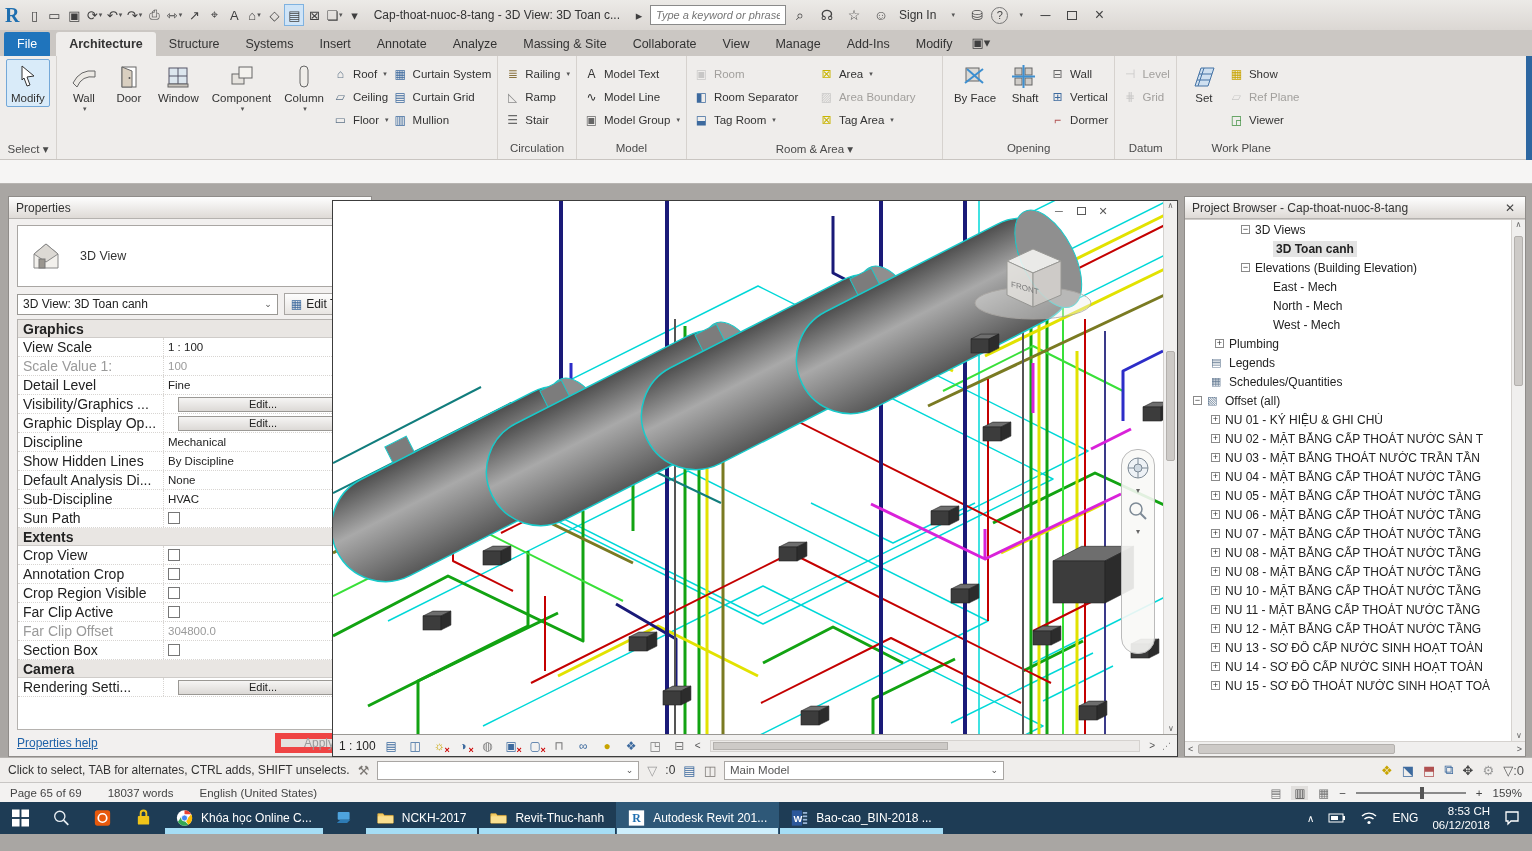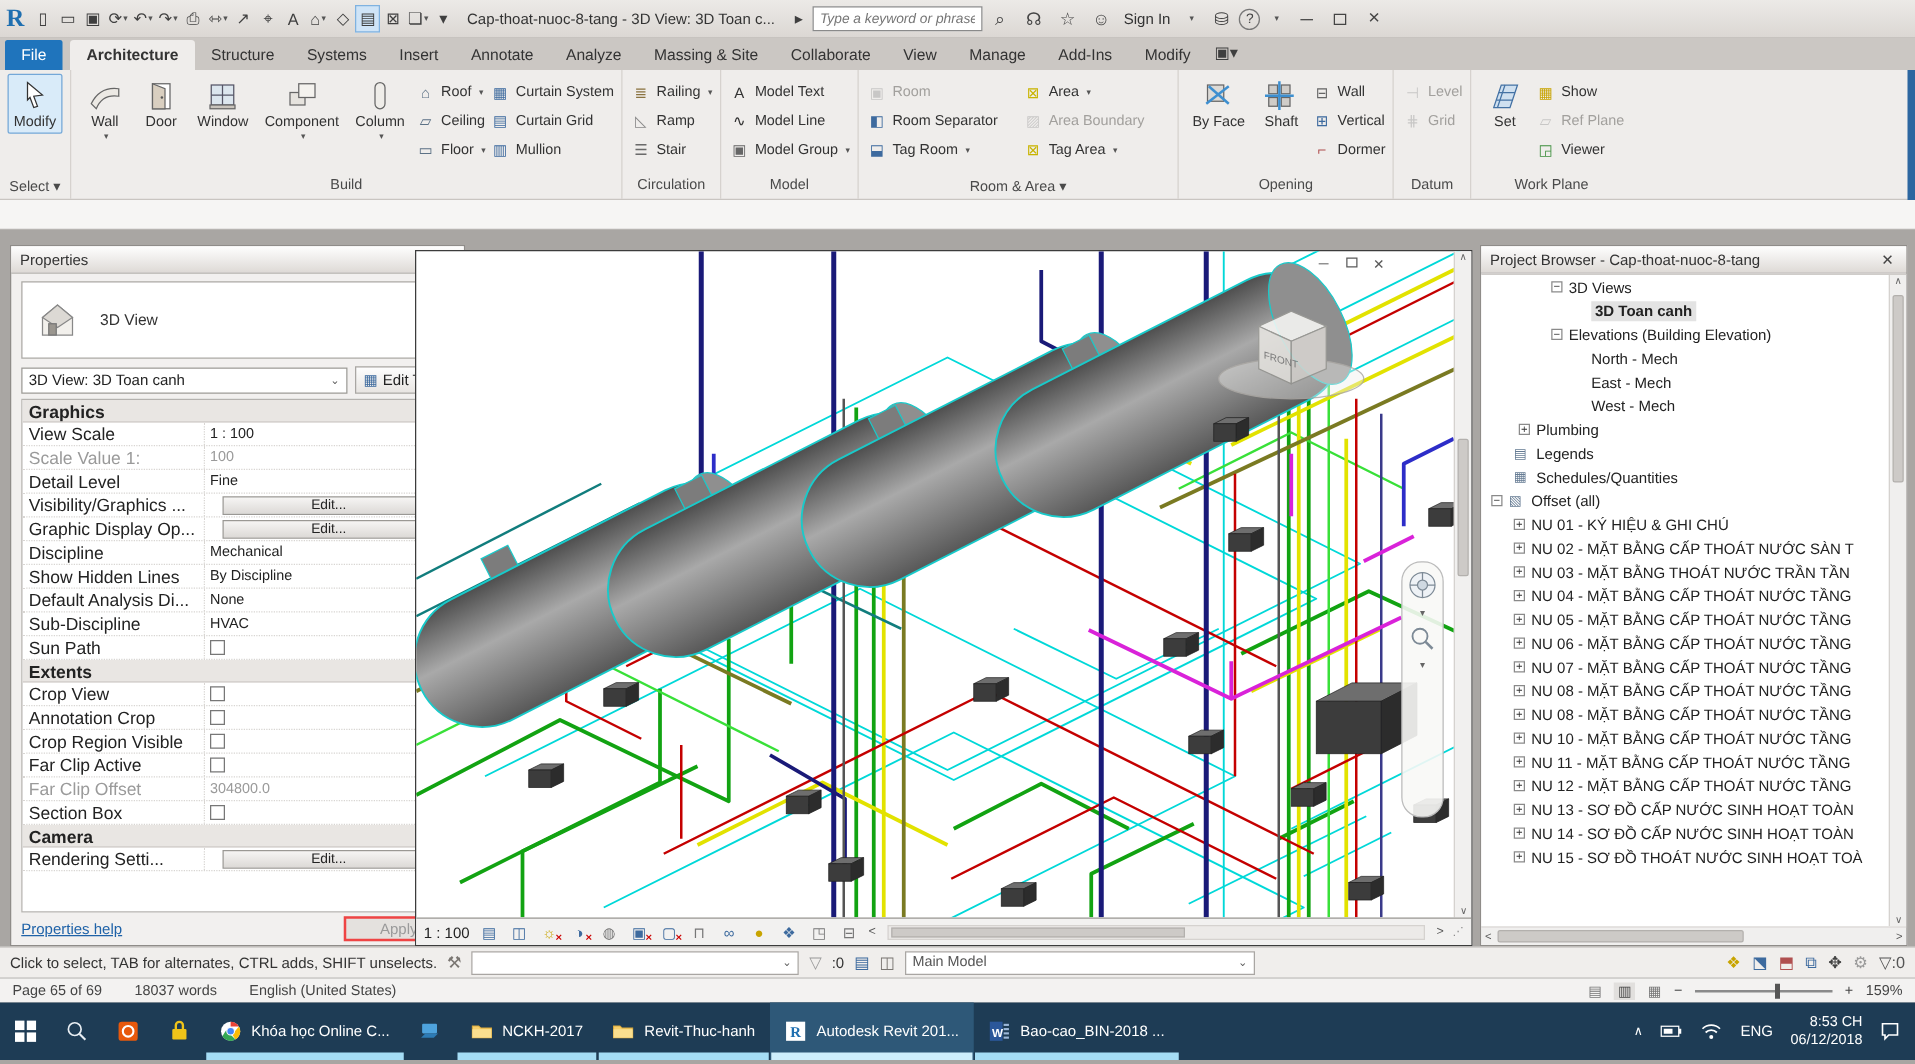--- a/index.html
+++ b/index.html
@@ -54,21 +54,21 @@
 .prow .plabel{width:146px;padding-left:5px;border-right:1px dotted #d8d5d2;white-space:nowrap;overflow:hidden;font-size:14px;color:#222;height:100%;display:flex;align-items:center}
 .prow .pval{flex:1;padding:0 4px;font-size:11.5px;display:flex;align-items:center;height:100%}
 .prow.dis .plabel,.prow.dis .pval{color:#9a9a9a}
 .prow.sec{background:#e9e6e3;border-bottom:1px solid #cfccc9;font-weight:bold}
 .prow.sec .plabel{border-right:none;width:auto;flex:1}
 .prow.sec .chev{margin-left:auto;padding-right:16px;font-size:9px;font-weight:normal}
 .editbtn{width:90%;height:15px;background:linear-gradient(#f6f5f4,#dcd9d6);border:1px solid #9a9894;font-size:11px;display:flex;align-items:center;justify-content:center;margin:0 auto}
 .cb{width:12px;height:12px;border:1px solid #777;background:#fff}
 #propfoot{height:26px;display:flex;align-items:center;padding:0 8px}
 #prophelp{color:#1f62a8;text-decoration:underline;font-size:12px}
-#applybtn{margin-left:auto;width:88px;height:20px;background:#e4e1de;border:2px solid #ef4444;color:#9a9a9a;display:flex;align-items:center;justify-content:center}
+#applybtn{margin-left:auto;width:88px;height:20px;background:#e4e1de;border:6px solid #ef4444;color:#9a9a9a;display:flex;align-items:center;justify-content:center}
 .vscroll{position:absolute;right:0;top:0;bottom:0;width:14px;background:#f0efee;border-left:1px solid #d5d2cf;font-size:8px;color:#666;text-align:center}
 .vscroll .thumb{position:absolute;left:2px;right:2px;background:#cdcac7;border:1px solid #b3b0ad;border-radius:2px}
 
 #tree{flex:1;background:#fff;margin:0;overflow:hidden;position:relative;border-top:1px solid #cfccc9}
 .trow{display:flex;align-items:center;height:19px;font-size:12px;white-space:nowrap}
 .trow .expander{width:9px;height:9px;border:1px solid #8a8a8a;background:#fff;font-size:9px;line-height:7px;text-align:center;color:#333;margin-right:5px;flex:none}
 .trow .tico{width:14px;margin-right:4px;color:#667c94;font-size:11px;flex:none}
 .trow .tl{overflow:hidden}
 .trow.sel .tl{background:#e3e3e3;font-weight:bold;padding:1px 3px}
 #hscroll{height:15px;background:#f0efee;border-top:1px solid #d5d2cf;display:flex;align-items:center;font-size:9px;color:#555}
@@ -91,21 +91,21 @@
 #statusbar{position:absolute;left:0;right:0;top:757px;height:25px;background:#f0eeec;border-top:1px solid #b7b4b1;display:flex;align-items:center;padding:0 8px;gap:8px;font-size:12px;color:#333}
 .scombo{height:19px;border:1px solid #a9a6a3;background:#fff;display:flex;align-items:center;padding:0 5px;color:#888;font-size:11.5px}
 .scombo .dd{margin-left:auto;font-size:9px}
 .sico{color:#7a7672;font-size:13px}
 #statright{margin-left:auto;display:flex;align-items:center;gap:9px;font-size:13px}
 #wordbar{position:absolute;left:0;right:0;top:782px;height:20px;background:#f3f2f1;border-top:1px solid #c8c6c4;display:flex;align-items:center;padding:0 10px;gap:26px;font-size:11.5px;color:#444}
 #wordright{margin-left:auto;display:flex;align-items:center;gap:10px}
 #zoomslider{width:110px;height:2px;background:#8a8a8a;position:relative}
 #zoomslider .zthumb{position:absolute;left:58%;top:-5px;width:4px;height:12px;background:#555}
 
-#taskbar{position:absolute;left:0;right:0;top:802px;height:46px;background:#1e3c55;display:flex;align-items:stretch;color:#fff}
+#taskbar{position:absolute;left:0;right:0;top:802px;height:32px;background:#1e3c55;display:flex;align-items:stretch;color:#fff}
 .titem{display:flex;align-items:center;gap:8px;padding:0 12px;font-size:12px;position:relative;white-space:nowrap}
 .titem.open::after{content:"";position:absolute;left:1px;right:1px;bottom:0;height:6px;background:#a5ddf5}
 .titem.active{background:#2e5878}
 .titem.active::after{background:#cdeefc}
 #tray{margin-left:auto;display:flex;align-items:center;gap:14px;padding:0 12px;font-size:12px}
 #clock{text-align:right;font-size:11.5px;line-height:1.25}
 .tico16{width:17px;height:17px;display:inline-flex;align-items:center;justify-content:center}
 #edgeblue{position:absolute;right:0;top:56px;width:6px;height:104px;background:#2c66a0}
 svg{display:block}
 </style>
@@ -246,21 +246,20 @@
           <div class="sitem">
             <span class="ic" style="color: rgb(61, 106, 158);">▤</span>
             <span>Curtain Grid</span>
           </div>
           <div class="sitem">
             <span class="ic" style="color: rgb(61, 106, 158);">▥</span>
             <span>Mullion</span>
           </div>
         </div>
       </div>
-    <div class="rlabel">Build</div>
   </div>
   <div class="rpanel">
     <div class="rbody" id="rb-circ">
         <div class="itemcol">
           <div class="sitem">
             <span class="ic" style="color: rgb(138, 115, 64);">≣</span>
             <span>Railing</span>
             <span class="dd">▾</span>
           </div>
           <div class="sitem">
@@ -795,24 +794,24 @@
           <span class="tl">3D Views</span>
         </div>
         <div class="trow sel" style="padding-left: 88px;">
           <span class="tl">3D Toan canh</span>
         </div>
         <div class="trow" style="padding-left: 56px;">
           <span class="expander">−</span>
           <span class="tl">Elevations (Building Elevation)</span>
         </div>
         <div class="trow" style="padding-left: 88px;">
+          <span class="tl">East - Mech</span>
+        </div>
+        <div class="trow" style="padding-left: 88px;">
           <span class="tl">North - Mech</span>
-        </div>
-        <div class="trow" style="padding-left: 88px;">
-          <span class="tl">East - Mech</span>
         </div>
         <div class="trow" style="padding-left: 88px;">
           <span class="tl">West - Mech</span>
         </div>
         <div class="trow" style="padding-left: 30px;">
           <span class="expander">+</span>
           <span class="tl">Plumbing</span>
         </div>
         <div class="trow" style="padding-left: 26px;">
           <span class="tico">▤</span>

